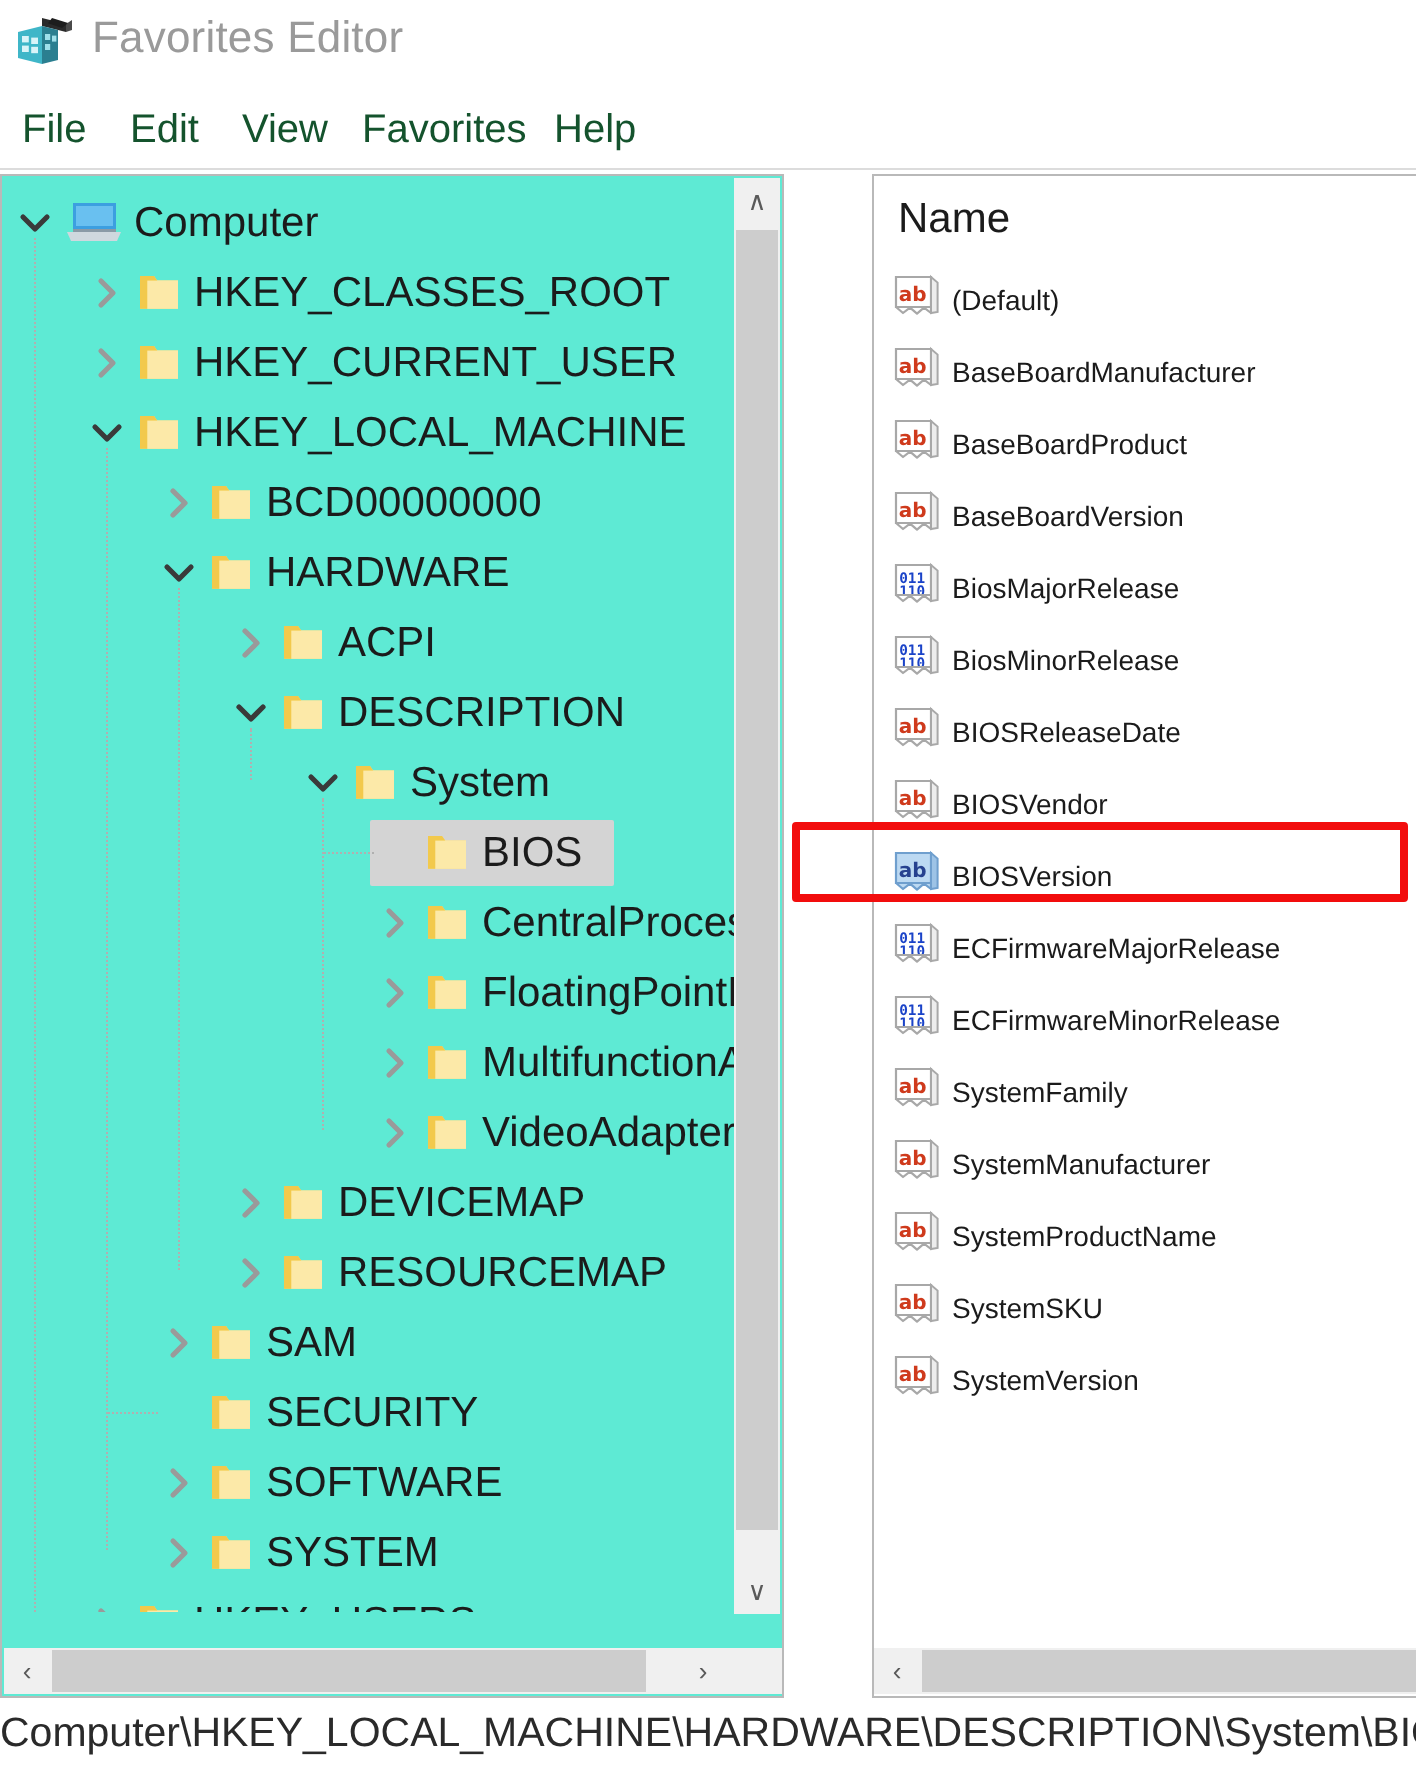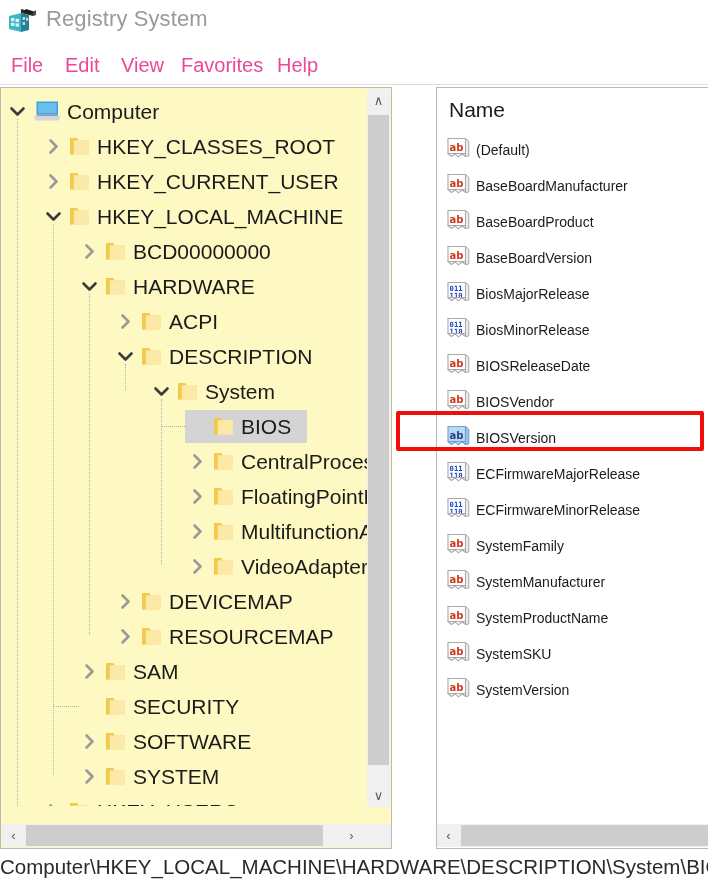--- a/index.html
+++ b/index.html
@@ -33,31 +33,31 @@
 
   
   #menubar {
     position: absolute; left: 0; top: 46px;
     width: 708px; height: 38px;
     background: #ffffff;
     border-bottom: 1px solid #dcdcdc;
   }
   .menu-item {
     position: absolute; top: 6px;
-    font-size: 20px; color: #ec4899;
+    font-size: 20px; color: #14532d;
     white-space: nowrap;
     padding: 2px 3px;
     cursor: default;
   }
 
   
   #tree-panel {
     position: absolute; left: 0; top: 87px;
     width: 392px; height: 762px;
-    background: #fef9c3;
+    background: #5eead4;
     border: 1px solid #b9b9b9;
     box-sizing: border-box;
     overflow: hidden;
   }
   #tree-clip {
     position: absolute; left: 0; top: 0;
     width: 368px; height: 718px;
     overflow: hidden;
   }
   #list-panel {
@@ -201,21 +201,21 @@
       <rect x="4" y="15.8" width="3.4" height="3.2"></rect>
       <rect x="8.6" y="16.4" width="3.4" height="3.2"></rect>
     </g>
     <g fill="#9fe0ea">
       <rect x="15.5" y="10" width="2.6" height="3"></rect>
       <rect x="19" y="10.8" width="2.2" height="3"></rect>
       <rect x="15.5" y="15" width="2.6" height="3"></rect>
     </g>
     <path d="M19 2 L27 4.5 L24 7 L17 4.6 Z" fill="#1d1d1d"></path>
   </svg>
-  <div id="title-text">Registry System</div>
+  <div id="title-text">Favorites Editor</div>
 </div>
 
 <div id="menubar">
     <div class="menu-item" style="left: 8px;">File</div>
     <div class="menu-item" style="left: 62px; text-align: center;">Edit</div>
     <div class="menu-item" style="left: 118px;">View</div>
     <div class="menu-item" style="left: 178px;">Favorites</div>
     <div class="menu-item" style="left: 274px;">Help</div>
   </div>
 

